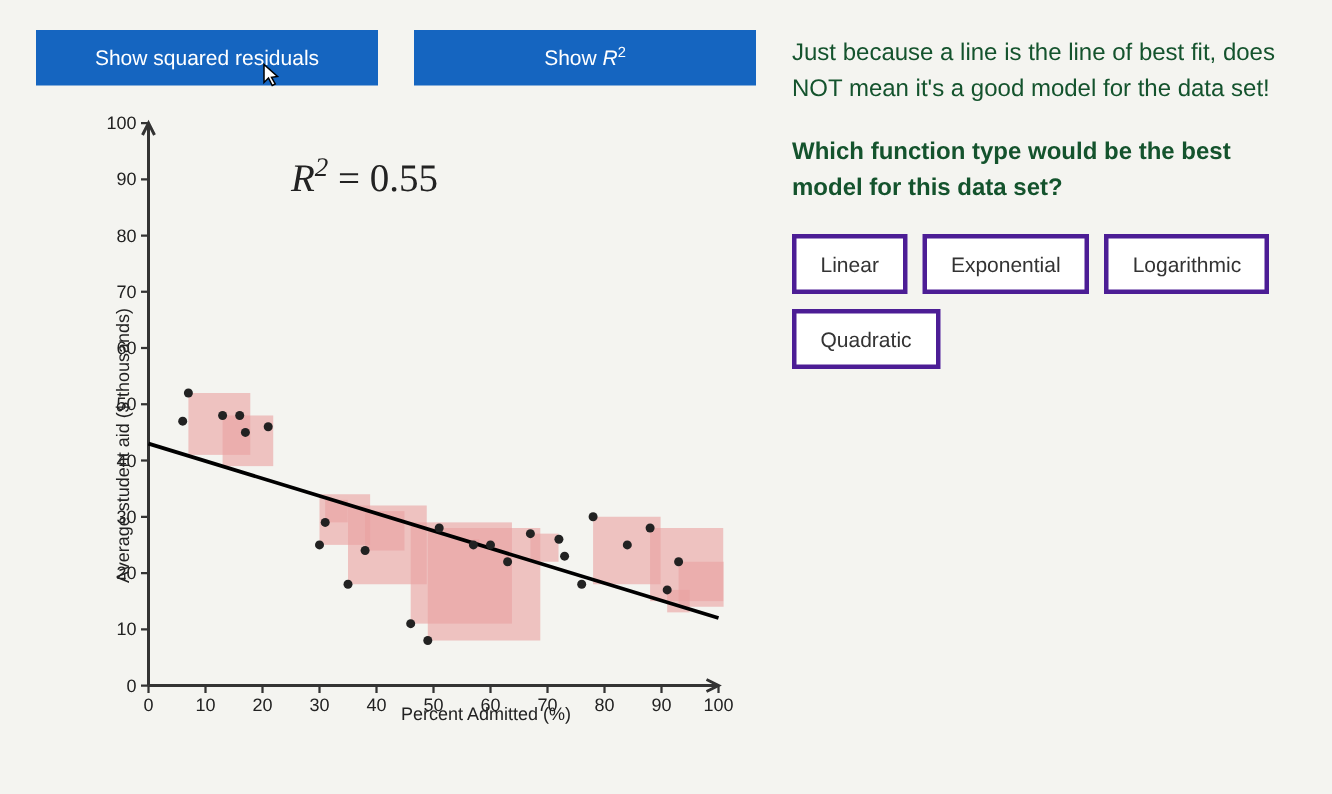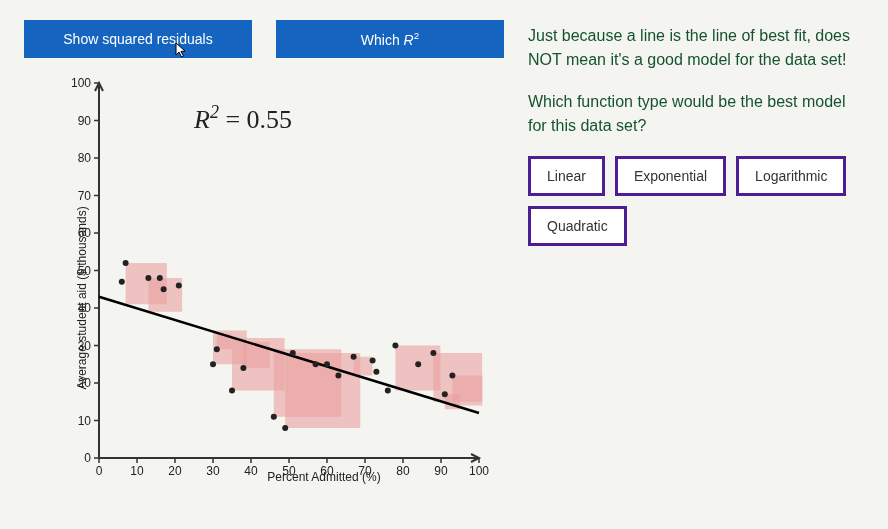--- a/index.html
+++ b/index.html
@@ -37,21 +37,21 @@
   .axis { stroke: #333; stroke-width: 2; fill: none; }
   .tick { stroke: #333; stroke-width: 1.5; }
   .tick-label { font-size: 12px; fill: #222; }
   .axis-label { font-size: 12px; fill: #222; }
   .regline { stroke: #000; stroke-width: 2.5; fill: none; }
   .square { fill: #e9a0a0; opacity: 0.6; }
   .pt { fill: #222; }
   .r2-text { font-size: 26px; fill: #222; font-family: "Times New Roman", serif; font-style: italic; }
   .r2-text .eq { font-style: normal; }
   .right-panel p { font-size: 16px; line-height: 1.5; margin-bottom: 18px; color: #14532d; }
-  .right-panel .question { font-weight: 400; }
+  .right-panel .question { font-weight: 700; }
   .choice-row { display: flex; gap: 10px; flex-wrap: wrap; }
   .choice {
     border: 3px solid #4c1d95;
     background: #fff;
     padding: 9px 16px;
     font-size: 14px;
     cursor: pointer;
     color: #333;
   }
   .ylabel-text {
@@ -64,21 +64,21 @@
 
 <div class="left-panel">
   <div class="button-row">
     <button class="btn" style="position:relative">
       <span>Show squared residuals</span>
       <svg class="cursor-icon" viewBox="0 0 12 18" style="left:150px; top:22px;">
         <path d="M1 1 L1 13 L4 10 L6.5 15 L8.5 14 L6 9.5 L10 9 Z"></path>
       </svg>
     </button>
     <button class="btn">
-      <span>Which </span><i><span>R</span></i><sup>2</sup>
+      <span>Show </span><i><span>R</span></i><sup>2</sup>
     </button>
   </div>
 
   <div class="chart-wrap">
     <svg class="chart-svg" viewBox="0 0 470 420" id="chart-svg">
 
       <text x="170" y="60" class="r2-text">
         <tspan>R</tspan><tspan dy="-10" font-size="18">2</tspan><tspan dy="10" class="eq"> = </tspan><tspan class="eq">0.55</tspan>
       </text>
 

